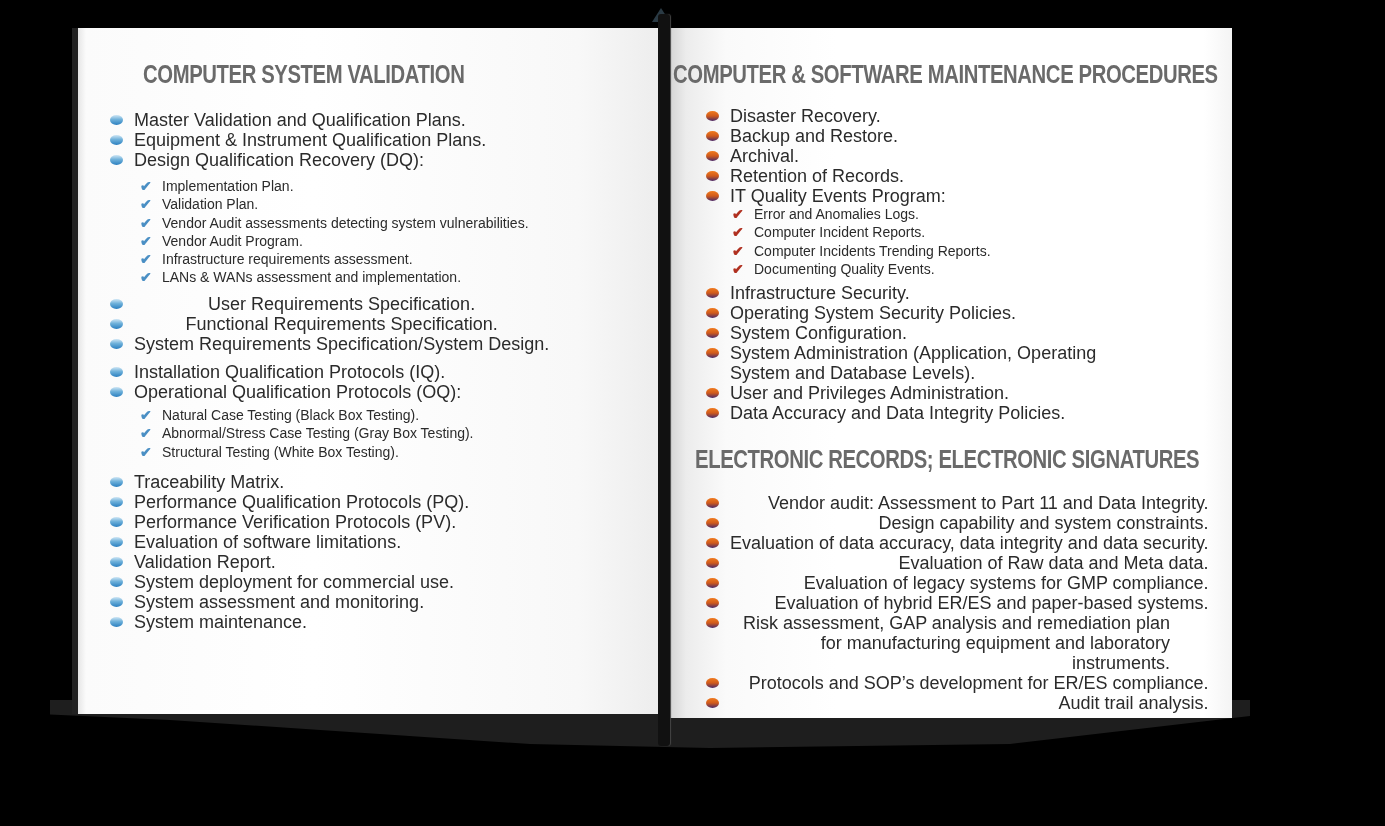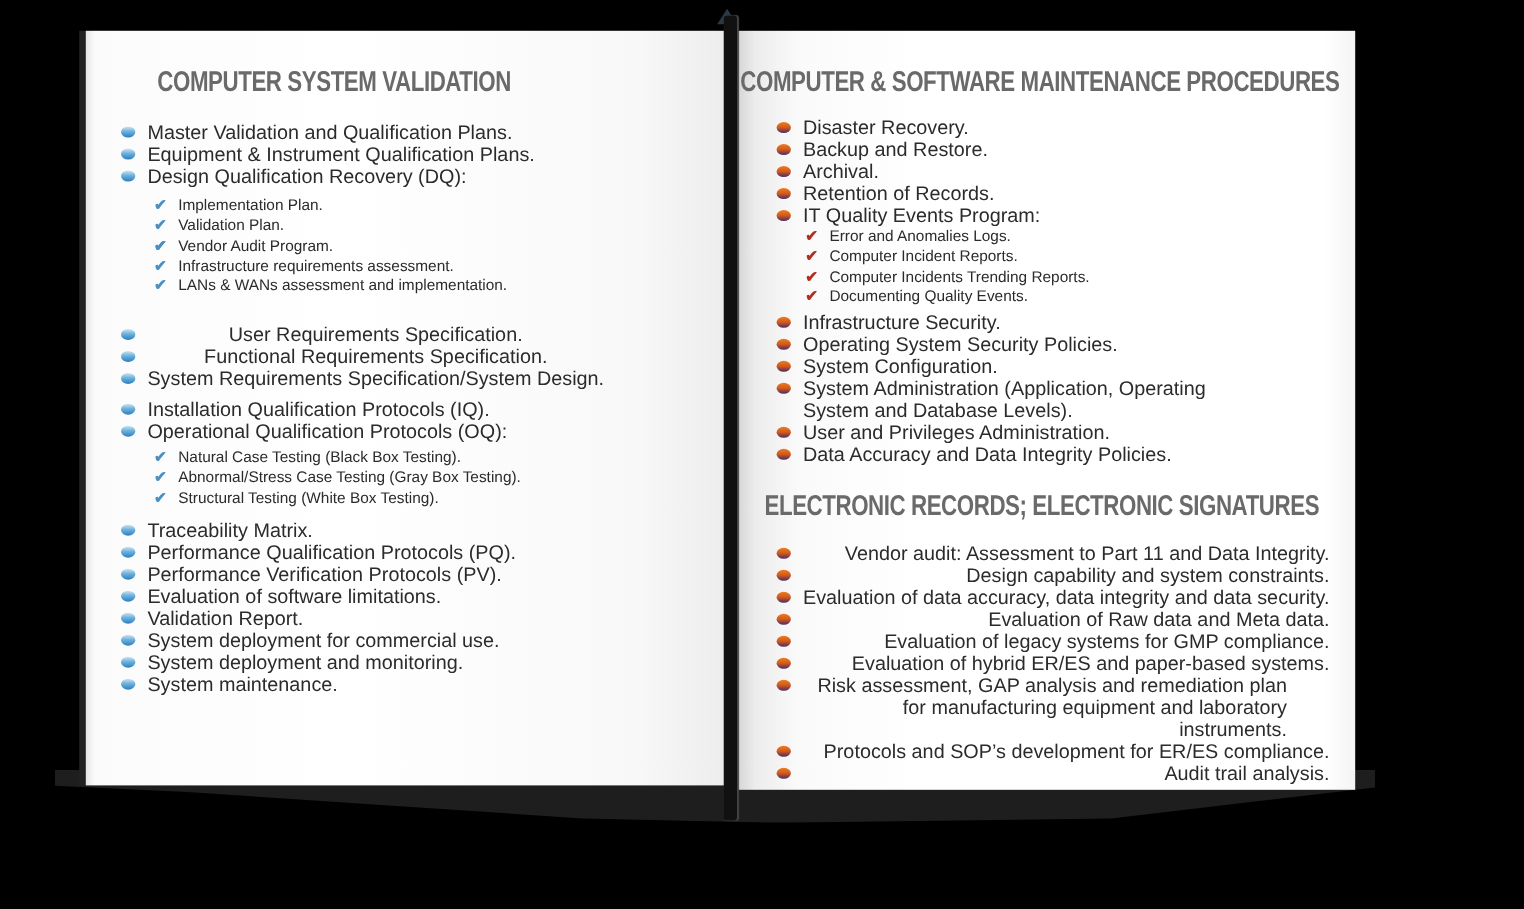--- a/index.html
+++ b/index.html
@@ -45,21 +45,21 @@
 
 <ul style="left:108px; top:110px;">
   <li><span class="dot blue"></span><span>Master Validation and Qualification Plans.</span></li>
   <li><span class="dot blue"></span><span>Equipment &amp; Instrument Qualification Plans.</span></li>
   <li><span class="dot blue"></span><span>Design Qualification Recovery (DQ):</span></li>
 </ul>
 
 <ul class="sub" style="left:136px; top:177px;">
   <li><span class="chk blue">✔</span><span>Implementation Plan.</span></li>
   <li><span class="chk blue">✔</span><span>Validation Plan.</span></li>
-  <li><span class="chk blue">✔</span></li>
+  <li><span class="chk blue">✔</span><span>Vendor Audit assessments detecting system vulnerabilities.</span></li>
   <li><span class="chk blue">✔</span><span>Vendor Audit Program.</span></li>
   <li><span class="chk blue">✔</span><span>Infrastructure requirements assessment.</span></li>
   <li><span class="chk blue">✔</span><span>LANs &amp; WANs assessment and implementation.</span></li>
 </ul>
 
 <ul style="left:108px; top:294px;text-align:center;">
   <li><span class="dot blue"></span><span>User Requirements Specification.</span></li>
   <li><span class="dot blue"></span><span>Functional Requirements Specification.</span></li>
   <li><span class="dot blue"></span><span>System Requirements Specification/System Design.</span></li>
 </ul>
@@ -75,21 +75,21 @@
   <li><span class="chk blue">✔</span><span>Structural Testing (White Box Testing).</span></li>
 </ul>
 
 <ul style="left:108px; top:472px;">
   <li><span class="dot blue"></span><span>Traceability Matrix.</span></li>
   <li><span class="dot blue"></span><span>Performance Qualification Protocols (PQ).</span></li>
   <li><span class="dot blue"></span><span>Performance Verification Protocols (PV).</span></li>
   <li><span class="dot blue"></span><span>Evaluation of software limitations.</span></li>
   <li><span class="dot blue"></span><span>Validation Report.</span></li>
   <li><span class="dot blue"></span><span>System deployment for commercial use.</span></li>
-  <li><span class="dot blue"></span><span>System deployment and monitoring.</span></li>
+  <li><span class="dot blue"></span><span>System assessment and monitoring.</span></li>
   <li><span class="dot blue"></span><span>System maintenance.</span></li>
 </ul>
 
 <div class="title" style="left:673px; top:59px;">COMPUTER &amp; SOFTWARE MAINTENANCE PROCEDURES</div>
 
 <ul style="left:704px; top:106px;">
   <li><span class="dot orange"></span><span>Disaster Recovery.</span></li>
   <li><span class="dot orange"></span><span>Backup and Restore.</span></li>
   <li><span class="dot orange"></span><span>Archival.</span></li>
   <li><span class="dot orange"></span><span>Retention of Records.</span></li>

